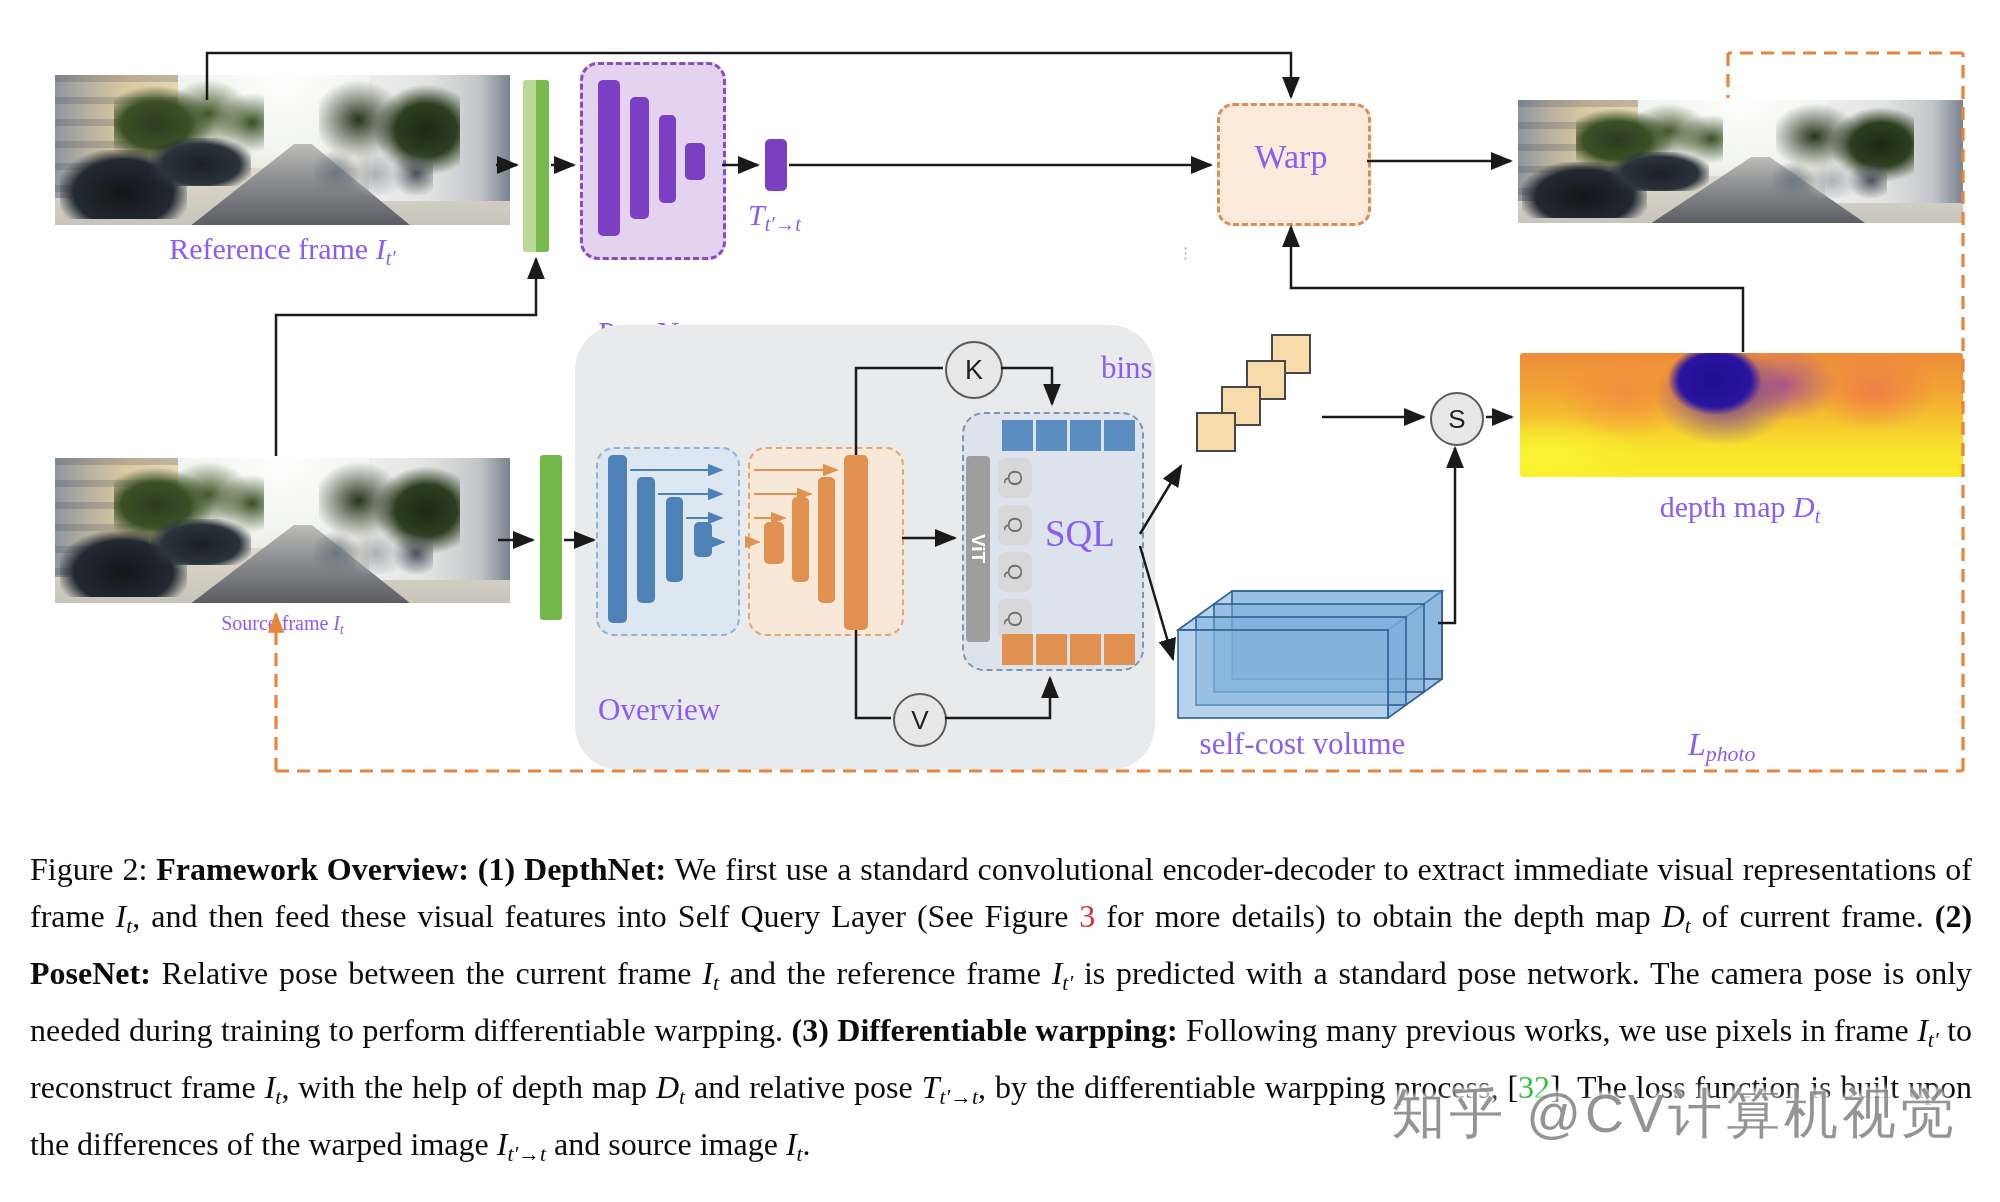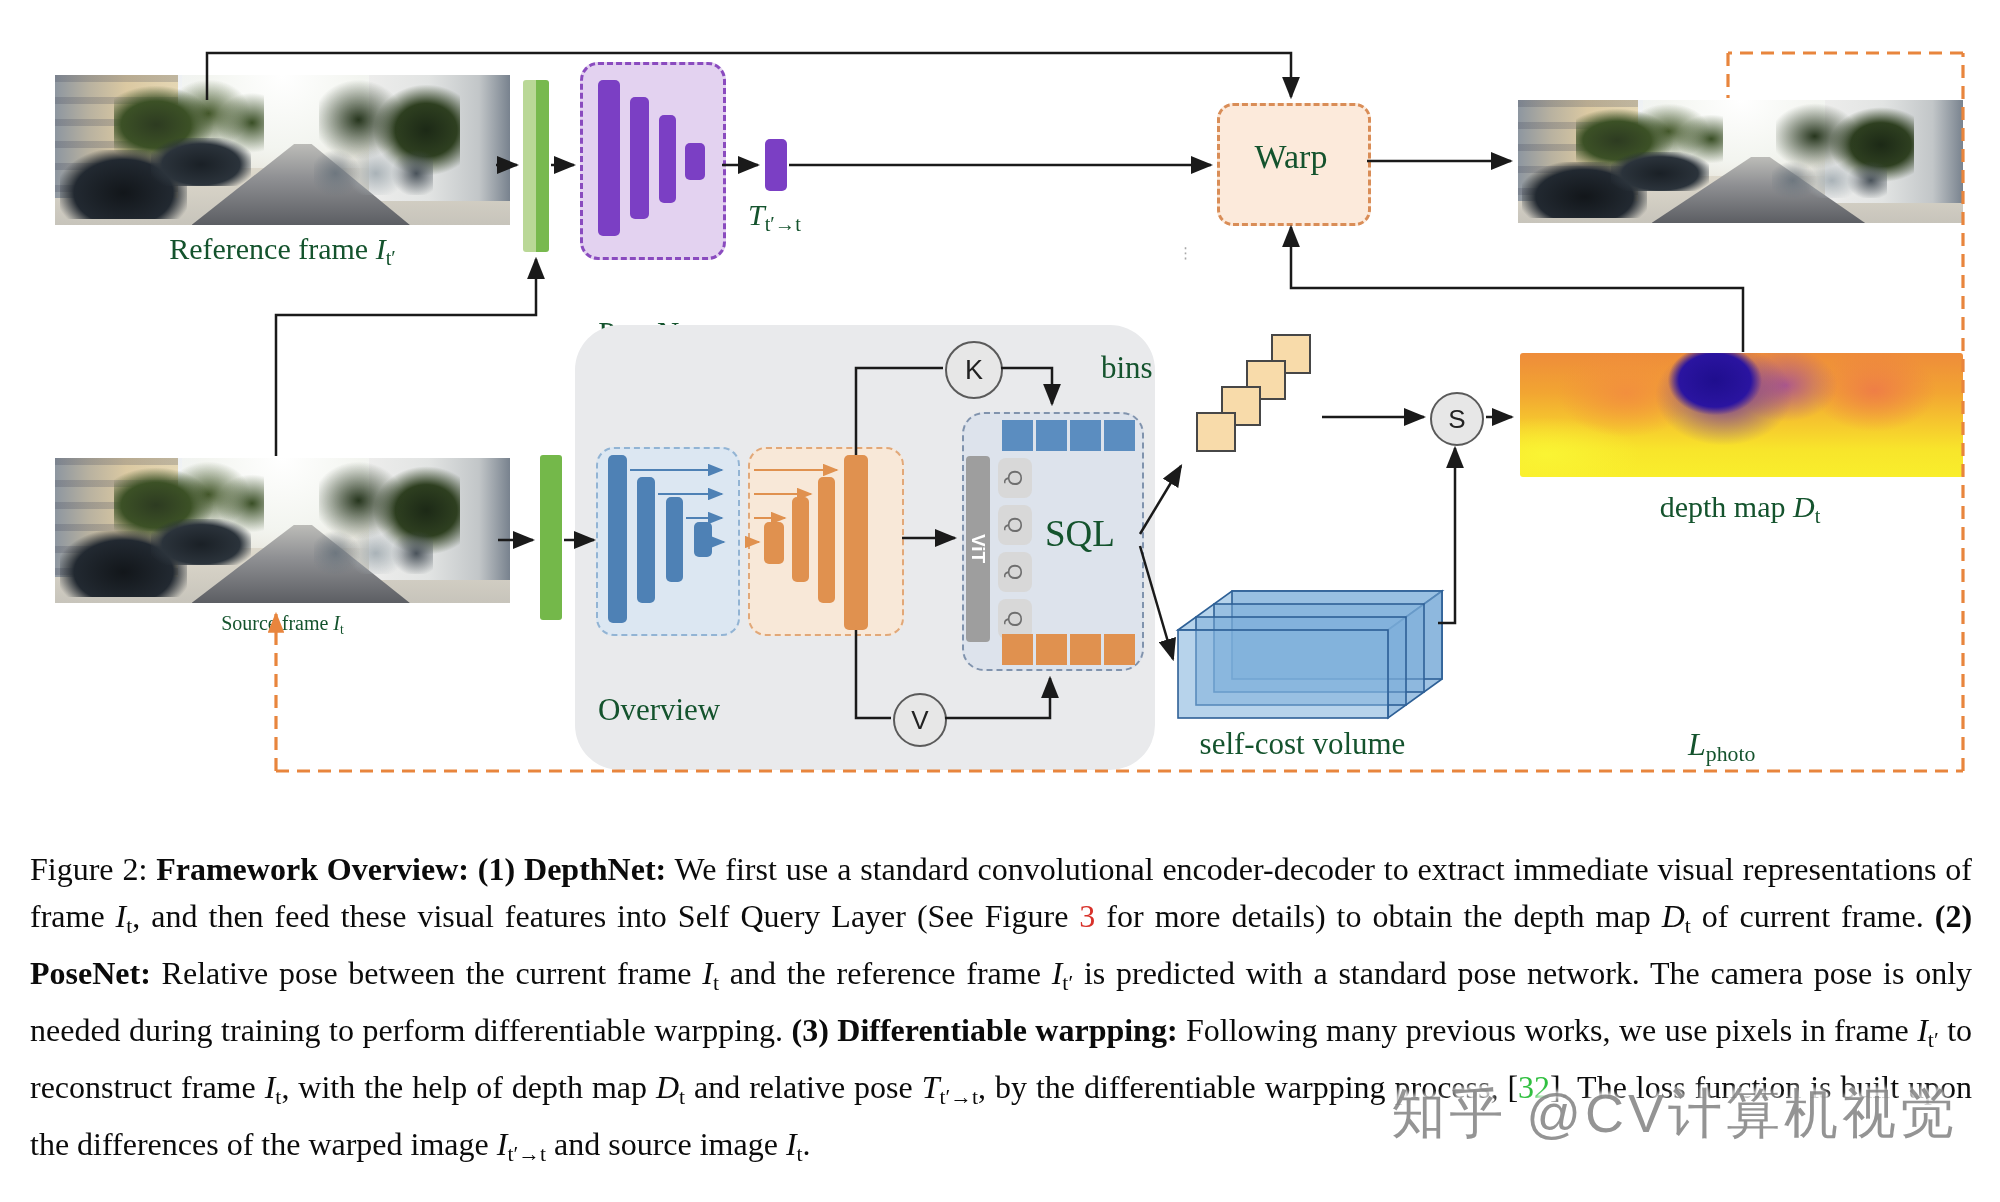--- a/index.html
+++ b/index.html
@@ -1,22 +1,22 @@
 <!DOCTYPE html>
 <html><head>
 <meta charset="utf-8">
 <style>
   html,body{margin:0;padding:0;background:#ffffff;}
   #page{position:relative;width:2000px;height:1202px;background:#ffffff;overflow:hidden;
         font-family:"Liberation Serif",serif;color:#111;}
   .abs{position:absolute;}
-  .lbl{position:absolute;font-family:"Liberation Serif",serif;color:#14532d;white-space:nowrap;}
+  .lbl{position:absolute;font-family:"Liberation Serif",serif;color:#8b5cf6;white-space:nowrap;}
   .ctr{text-align:center;}
   .mv{font-style:italic;font-family:"Liberation Serif",serif;}
-  sub.ms{font-size:.68em;vertical-align:-0.28em;letter-spacing:0;}
+  sub.ms{font-style:italic;font-size:.68em;vertical-align:-0.28em;letter-spacing:0;}
   
   .photo{position:absolute;overflow:hidden;background:linear-gradient(180deg,#eef1f4 0%,#f7f8f6 30%,#ded9cc 62%,#c7c4bb 100%);}
   .photo .sky{position:absolute;left:28%;right:28%;top:0;height:62%;background:radial-gradient(ellipse at 50% 0%,#ffffff 0%,#f3f5f0 55%,rgba(243,245,240,0) 100%);}
   .photo .bldgL{position:absolute;left:0;top:0;width:27%;height:82%;background:linear-gradient(90deg,#8d96a0 0%,#b9b2a0 28%,#dbc9a2 58%,#e5d7b4 100%);}
   .photo .bldgL:after{content:"";position:absolute;inset:0;background:repeating-linear-gradient(180deg,rgba(60,64,84,.22) 0 7px,rgba(0,0,0,0) 7px 22px);}
   .photo .bldgR{position:absolute;right:0;top:0;width:31%;height:84%;background:linear-gradient(270deg,#78828e 0%,#c2c6c8 22%,#e2e4e3 58%,#ededec 100%);}
   .photo .treeL{position:absolute;left:13%;top:3%;width:33%;height:62%;background:
      radial-gradient(ellipse 55% 60% at 28% 48%,#2d3b21 0%,#3c5126 42%,rgba(0,0,0,0) 70%),
      radial-gradient(ellipse 40% 52% at 63% 36%,#43572a 0%,rgba(0,0,0,0) 70%),
      radial-gradient(ellipse 34% 46% at 92% 46%,#394e25 0%,rgba(0,0,0,0) 70%);}

